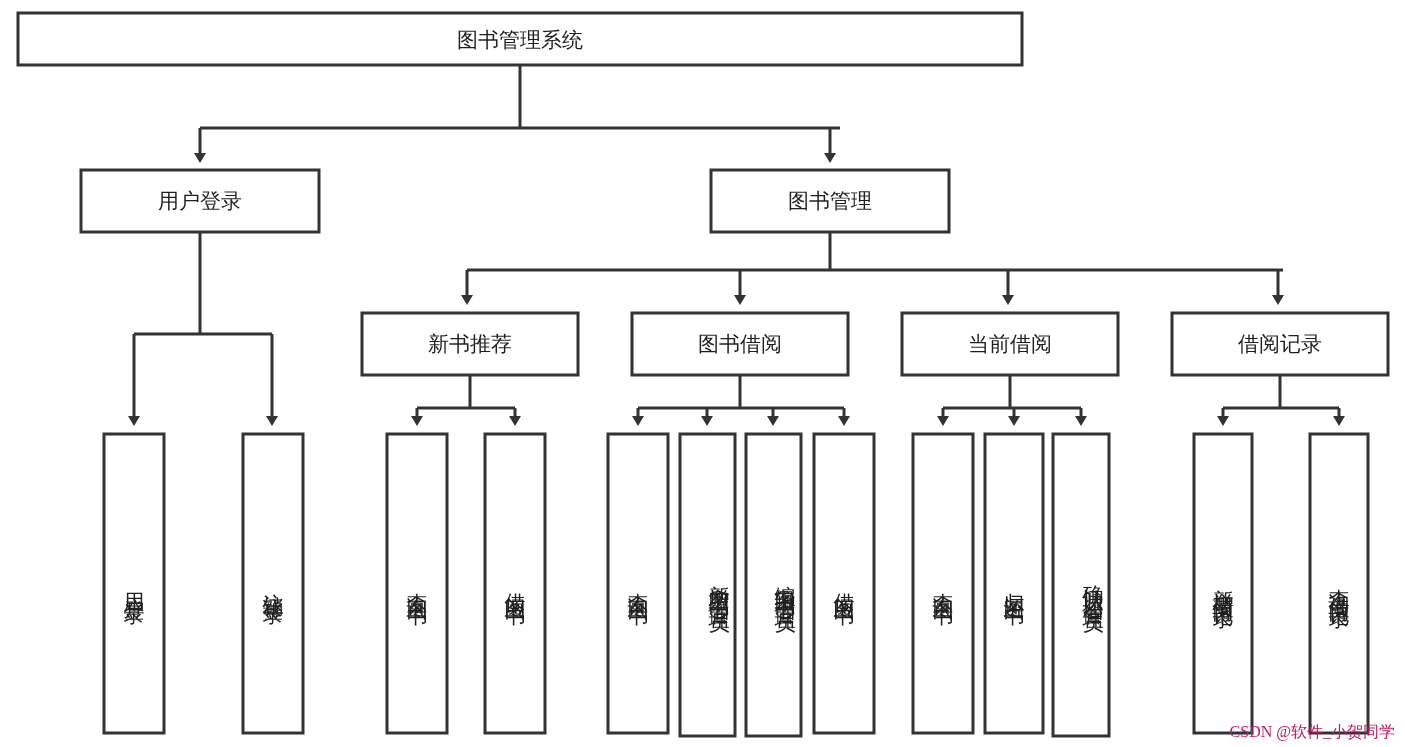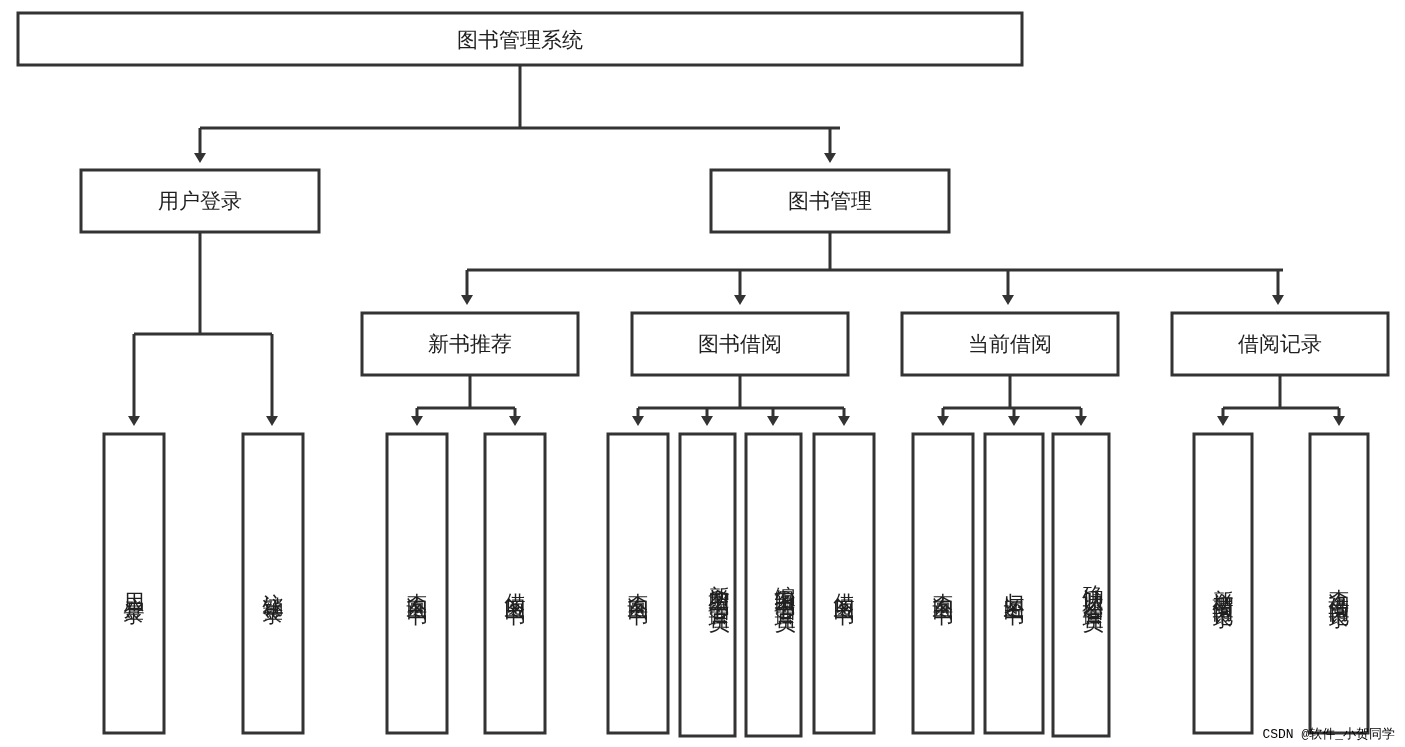--- a/index.html
+++ b/index.html
@@ -44,23 +44,23 @@
     fill: none;
   }
   .arrow-head {
     fill: #333333;
     stroke: none;
   }
   .watermark-text {
     position: absolute;
     right: 10px;
     bottom: 4px;
-    font-family: Liberation Mono, monospace;
-    font-size: 13px;
-    color: #000000;
+    font-family: Liberation Serif, serif;
+    font-size: 16px;
+    color: #be185d;
     white-space: nowrap;
     user-select: none;
   }
   .leaf-fo-text {
     width: 100%;
     height: 100%;
     display: flex;
     align-items: flex-start;
     justify-content: center;
     font-family: "Liberation Sans", "DejaVu Sans", sans-serif;

